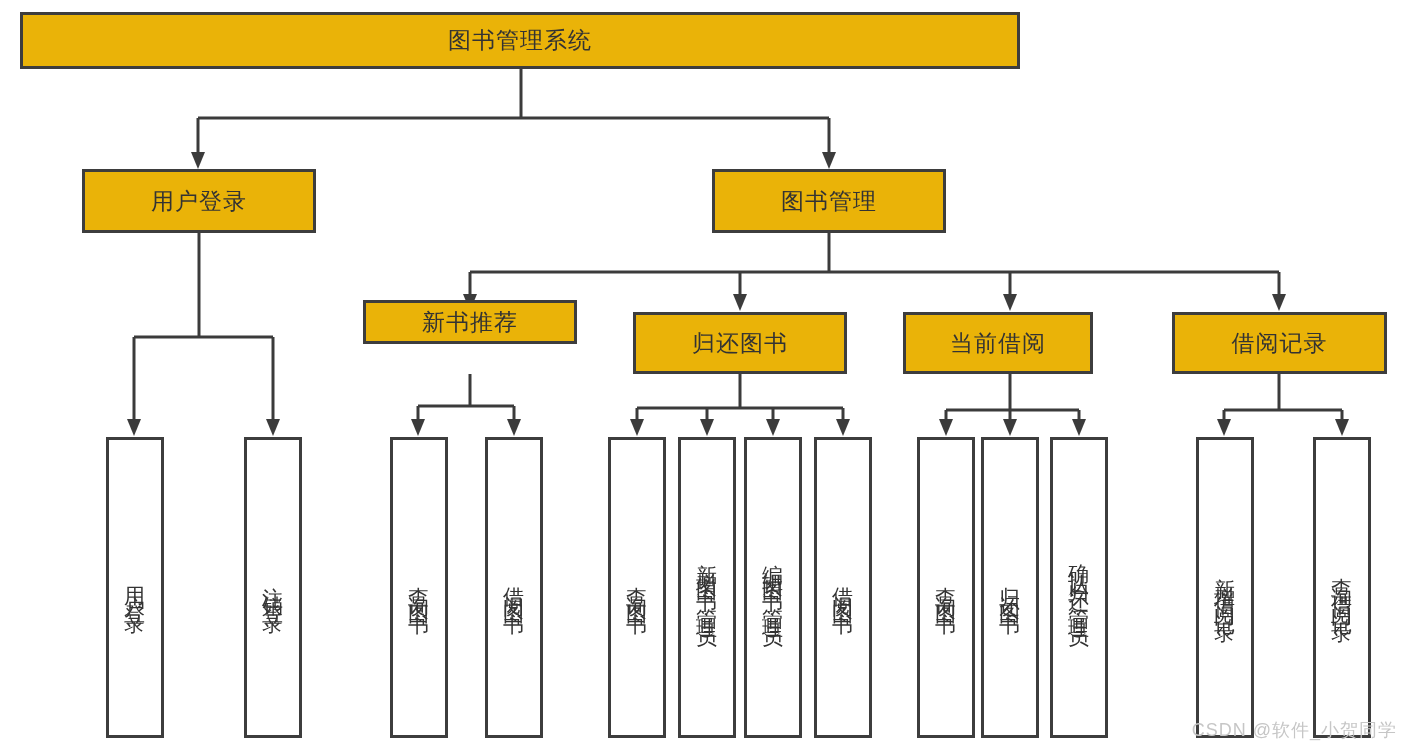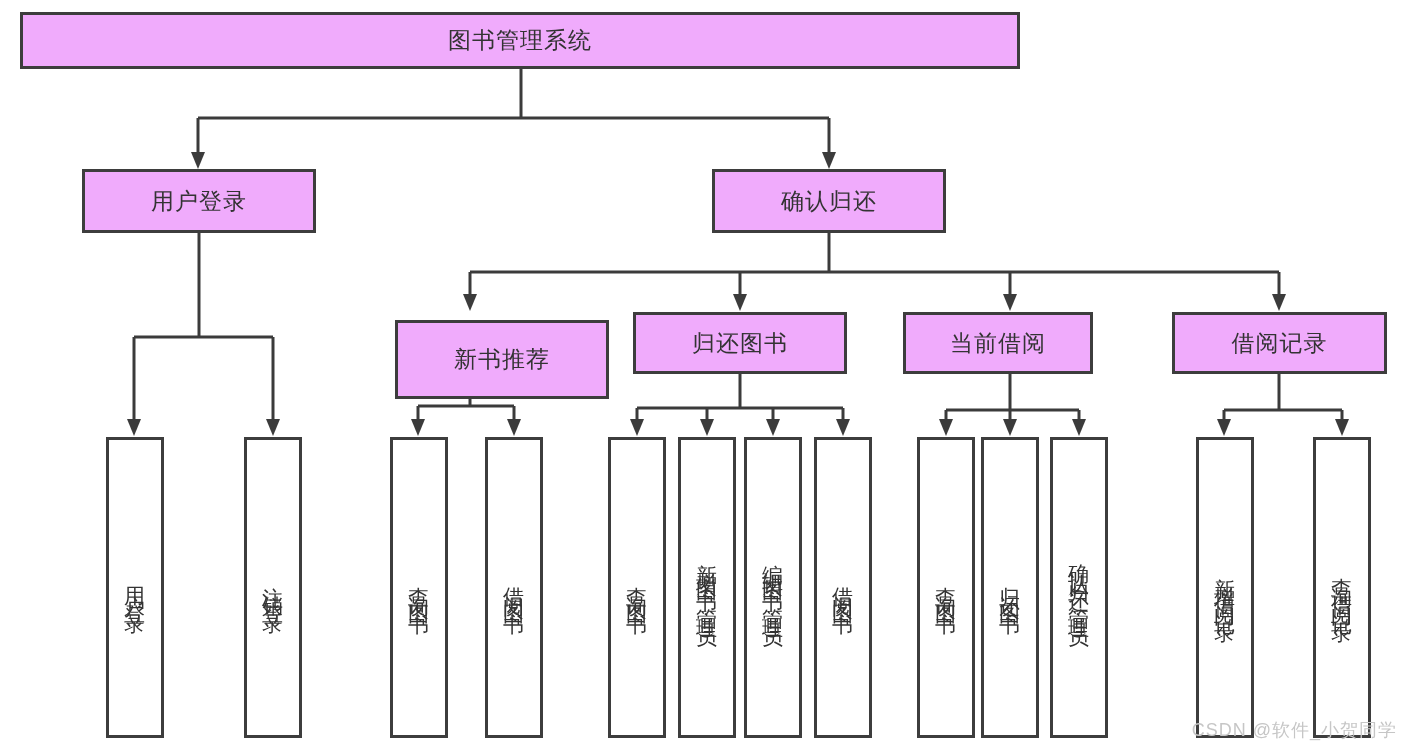--- a/index.html
+++ b/index.html
@@ -9,21 +9,21 @@
     --watermark:#c6c6c6;
     --bg:#ffffff;
   }
   *{box-sizing:border-box;margin:0;padding:0;}
   body{background:var(--bg);font-family:"Liberation Sans","DejaVu Sans",sans-serif;}
   .stage{
     position:relative;width:1405px;height:747px;background:var(--bg);overflow:hidden;
   }
   .connectors{position:absolute;left:0;top:0;color:var(--line);}
   .hbox{
-    position:absolute;border:3px solid var(--box-border);background:#f0abfc;
+    position:absolute;border:3px solid var(--box-border);background:#eab308;
     display:flex;align-items:center;justify-content:center;
     color:var(--text);
   }
   .hbox span{font-size:23px;letter-spacing:1px;}
   .vbox{
     position:absolute;border:3px solid var(--box-border);background:#fff;
     display:flex;align-items:center;justify-content:center;
     color:var(--text);
   }
   .vbox span{
@@ -107,24 +107,24 @@
   </svg>
 
   <div class="hbox" style="left:20px;top:12px;width:1000px;height:57px;">
     <span>图书管理系统</span>
   </div>
 
   <div class="hbox" style="left:82px;top:169px;width:234px;height:64px;">
     <span>用户登录</span>
   </div>
   <div class="hbox" style="left:712px;top:169px;width:234px;height:64px;">
-    <span>确认归还</span>
+    <span>图书管理</span>
   </div>
 
-  <div class="hbox" style="left:363px;top:320px;width:214px;height:79px;margin-left:32px;">
+  <div class="hbox" style="left:363px;top:300px;width:214px;height:44px;">
     <span>新书推荐</span>
   </div>
   <div class="hbox" style="left:633px;top:312px;width:214px;height:62px;">
     <span>归还图书</span>
   </div>
   <div class="hbox" style="left:903px;top:312px;width:190px;height:62px;">
     <span>当前借阅</span>
   </div>
   <div class="hbox" style="left:1172px;top:312px;width:215px;height:62px;">
     <span>借阅记录</span>

